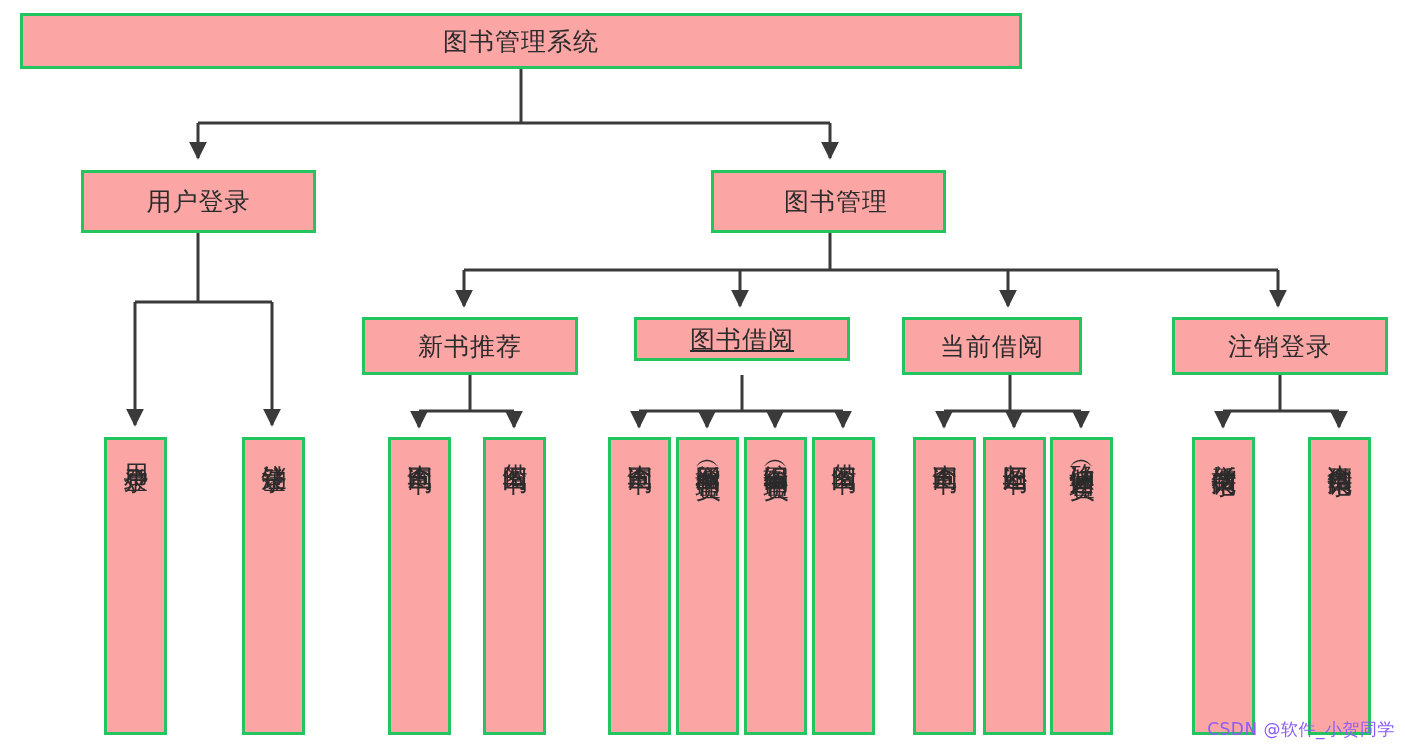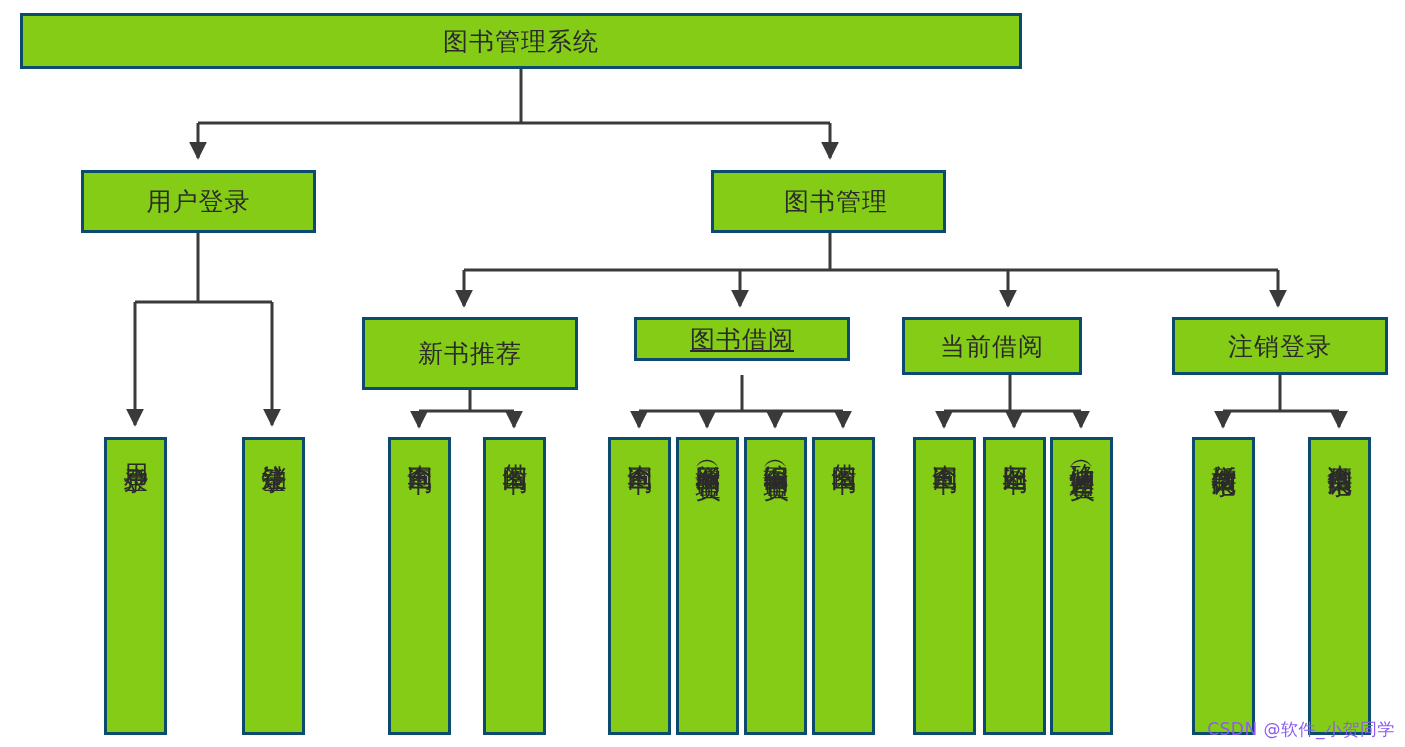--- a/index.html
+++ b/index.html
@@ -13,22 +13,22 @@
   #canvas {
     position: relative;
     width: 1405px;
     height: 747px;
     background: #ffffff;
     overflow: hidden;
   }
   .node {
     position: absolute;
     box-sizing: border-box;
-    border: 3px solid #0c4a6e;
-    background: #84cc16;
+    border: 3px solid #22c55e;
+    background: #fca5a5;
     display: flex;
     align-items: center;
     justify-content: center;
     color: #2b2b2b;
   }
   .node.h {
     font-size: 25px;
     letter-spacing: 1px;
   }
   .node.v {
@@ -125,21 +125,21 @@
     <span class="htext">图书管理系统</span>
   </div>
 
   <div class="node h" style="left:81px;top:170px;width:235px;height:63px;">
     <span class="htext">用户登录</span>
   </div>
   <div class="node h" style="left:711px;top:170px;width:235px;height:63px;padding-left:15px;">
     <span class="htext">图书管理</span>
   </div>
 
-  <div class="node h" style="left:362px;top:317px;width:216px;height:73px;">
+  <div class="node h" style="left:362px;top:317px;width:216px;height:58px;">
     <span class="htext">新书推荐</span>
   </div>
   <div class="node h" style="left:634px;top:317px;width:216px;height:44px;text-decoration:underline;">
     <span class="htext">图书借阅</span>
   </div>
   <div class="node h" style="left:902px;top:317px;width:180px;height:58px;">
     <span class="htext">当前借阅</span>
   </div>
   <div class="node h" style="left:1172px;top:317px;width:216px;height:58px;">
     <span class="htext">注销登录</span>

